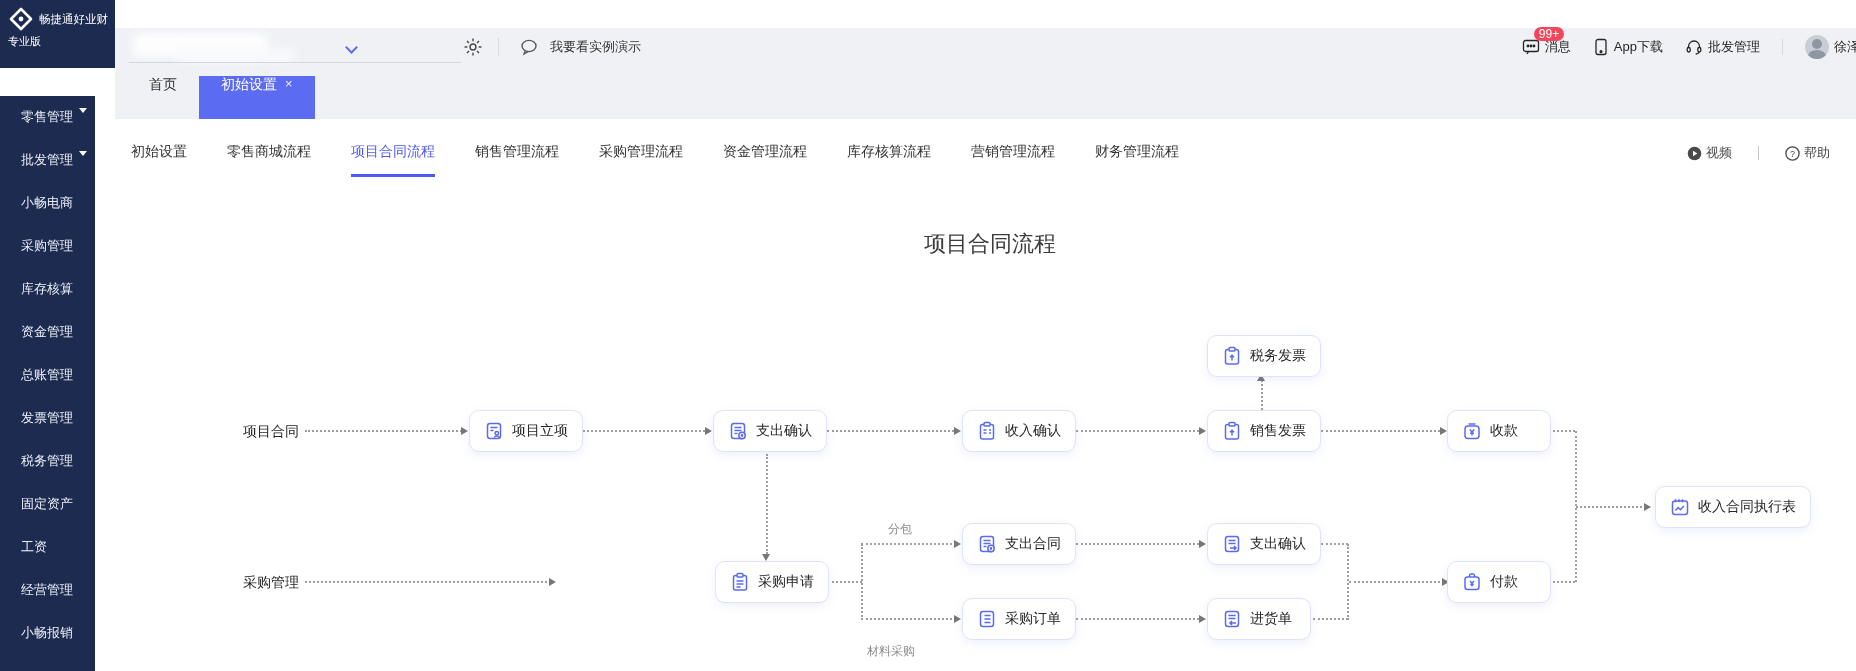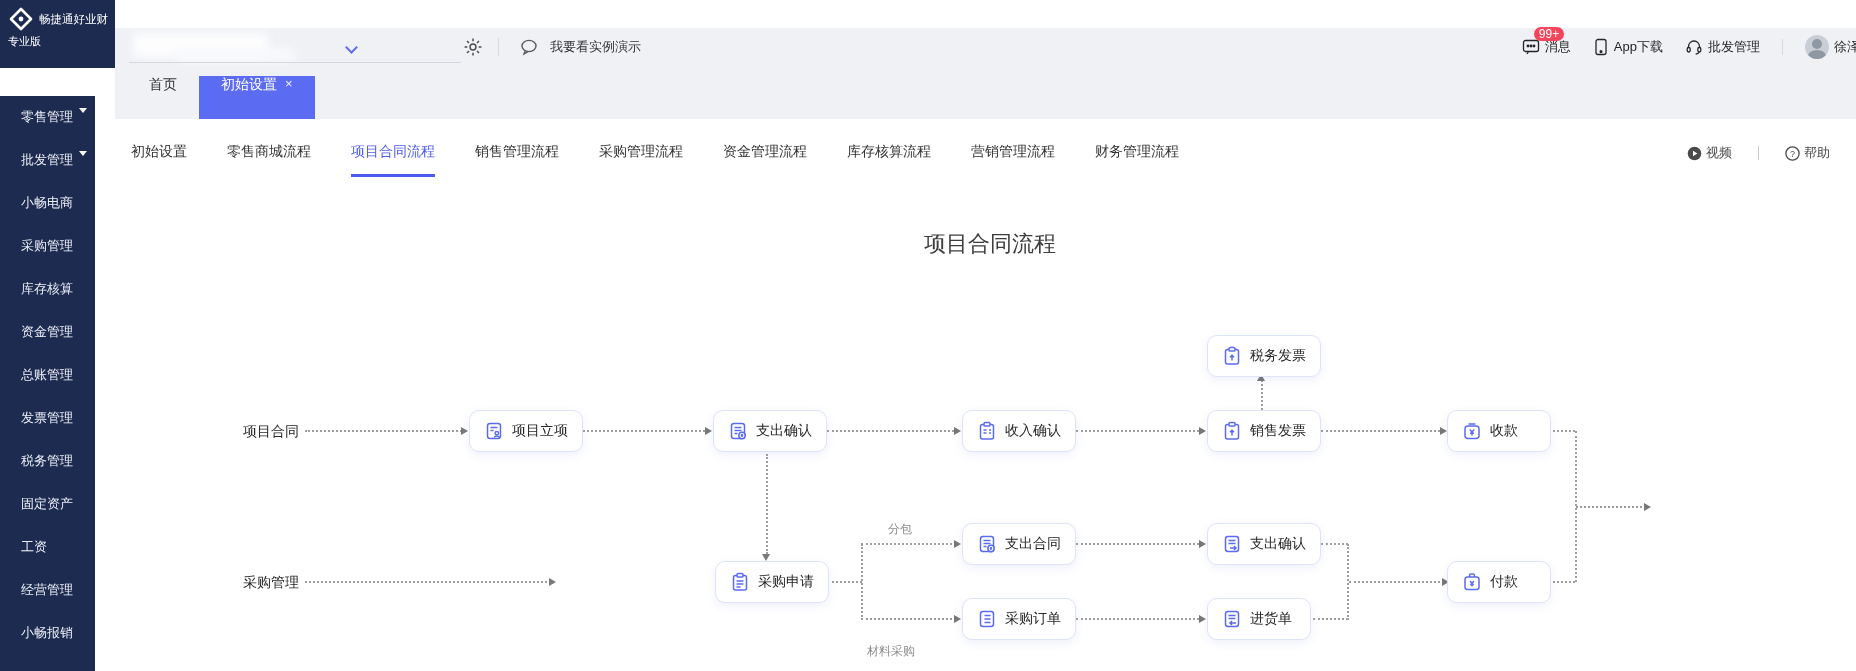--- a/index.html
+++ b/index.html
@@ -304,20 +304,28 @@
 
     <div class="node" style="left:1112px;top:158px">
       <svg width="20" height="20" viewBox="0 0 20 20" fill="none" stroke="#5b6bf0" stroke-width="1.5">
         <rect x="3.5" y="3.5" width="13" height="14.5" rx="2"></rect>
         <rect x="7" y="1.5" width="6" height="3.6" rx="1.2" fill="#fff"></rect>
         <path d="M10 14.5v-5M8 11.2l2-2 2 2"></path>
       </svg>
       <span>税务发票</span>
     </div>
 
+    <div class="node" style="left:1560px;top:309px">
+      <svg width="20" height="20" viewBox="0 0 20 20" fill="none" stroke="#5b6bf0" stroke-width="1.5">
+        <rect x="2.5" y="4" width="15" height="13.5" rx="2.5"></rect>
+        <path d="M5.5 2.2v3M9 2.2v3M12.5 2.2v3"></path>
+        <path d="M5.5 13.5l2.6-3 2.4 2.2 3.4-3.8"></path>
+      </svg>
+      <span>收入合同执行表</span>
+    </div>
 
     <div class="node" style="left:620px;top:384px">
       <svg width="20" height="20" viewBox="0 0 20 20" fill="none" stroke="#5b6bf0" stroke-width="1.5">
         <rect x="3.5" y="3.5" width="13" height="14.5" rx="2"></rect>
         <rect x="7" y="1.5" width="6" height="3.6" rx="1.2" fill="#fff"></rect>
         <path d="M6.5 9h7M6.5 12h7M6.5 15h4"></path>
       </svg>
       <span>采购申请</span>
     </div>
     <div class="node" style="left:867px;top:346px">

